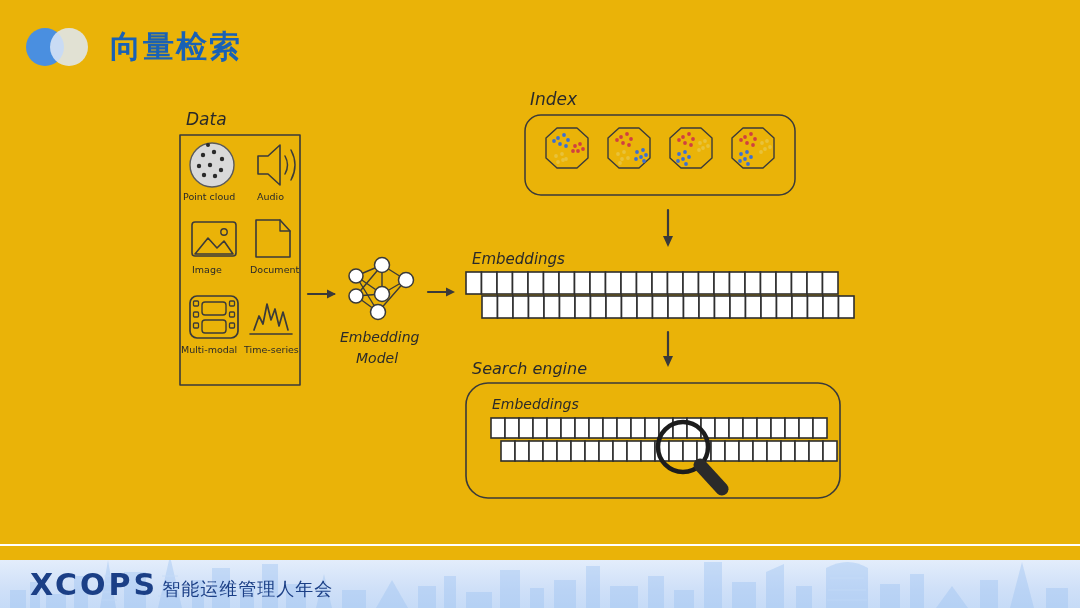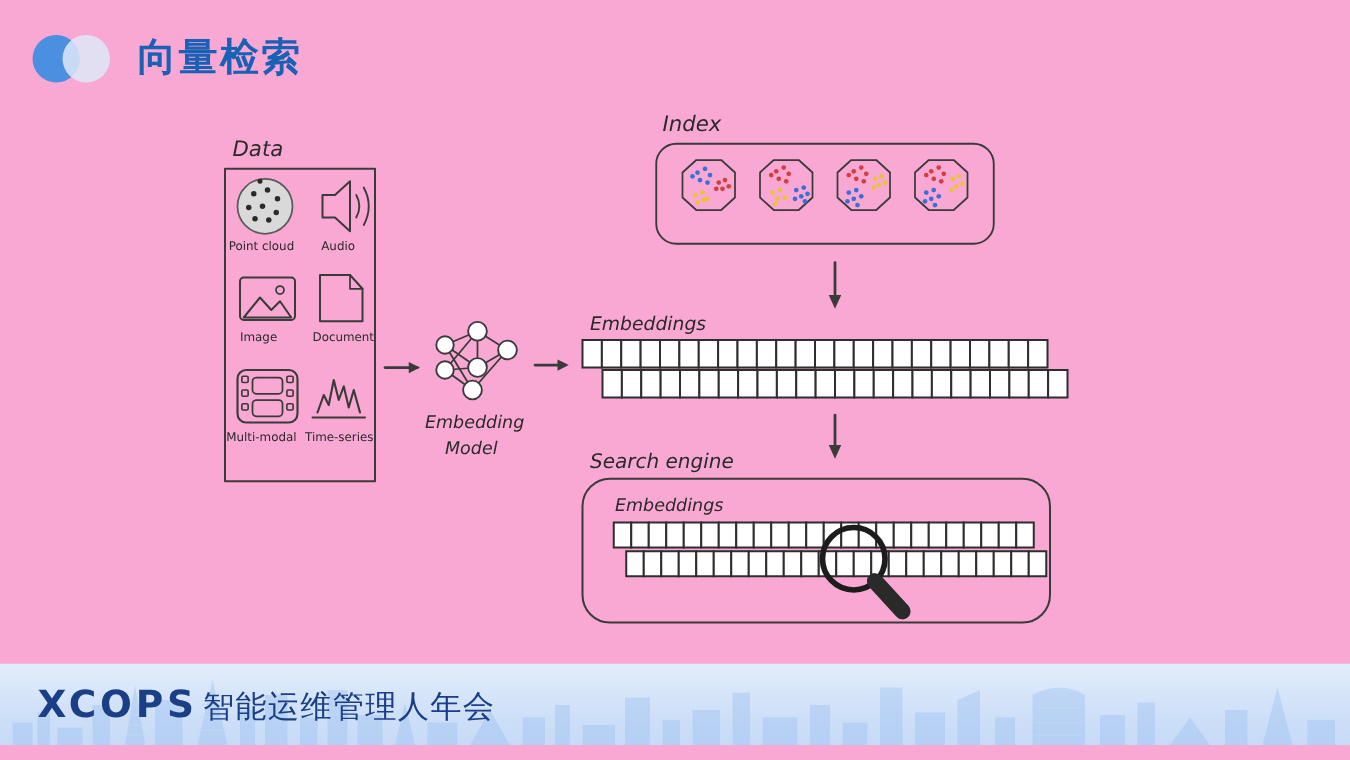--- a/index.html
+++ b/index.html
@@ -2,21 +2,21 @@
 <html><head>
 <meta charset="utf-8">
 <style>
   html,body{margin:0;padding:0;}
   body{
     width:1080px;height:608px;
     background:#ffffff;
     font-family:"Liberation Sans",sans-serif;
     overflow:hidden;position:relative;
   }
-  .slide{position:absolute;inset:0;background:#f9a8d4;}
+  .slide{position:absolute;inset:0;background:#eab308;}
 
   
   .logo{position:absolute;left:24px;top:24px;width:72px;height:44px;}
   .logo .c1{position:absolute;left:2px;top:4px;width:38px;height:38px;border-radius:50%;background:#4a8fe0;}
   .logo .c2{position:absolute;left:26px;top:4px;width:38px;height:38px;border-radius:50%;background:#dfe9f7;opacity:.85;}
   .title{
     position:absolute;left:110px;top:26px;
     font-size:31px;font-weight:bold;color:#1961b5;
     letter-spacing:2px;line-height:40px;
     font-family:"DejaVu Sans","Liberation Sans",sans-serif;
@@ -28,35 +28,35 @@
 
   
   .url{
     position:absolute;left:650px;top:516px;
     font-size:13.5px;color:#2b2b2b;white-space:nowrap;
     font-family:"Liberation Sans",sans-serif;
   }
 
   
   .footer{
-    position:absolute;left:0;bottom:12px;width:1080px;height:65px;
+    position:absolute;left:0;bottom:0;width:1080px;height:48px;
     background:linear-gradient(180deg,#e3edfb 0%,#cfe0f8 60%,#c6dbf7 100%);
     overflow:hidden;
   }
   .footer .sky{position:absolute;left:0;bottom:0;width:1080px;height:62px;opacity:.55;}
   .footer .brand{
     position:absolute;left:30px;top:50%;transform:translateY(-50%);
     display:flex;align-items:baseline;white-space:nowrap;
   }
   .footer .xcops{
     font-size:30px;font-weight:bold;color:#1b3f86;letter-spacing:3px;
     font-family:"DejaVu Sans","Liberation Sans",sans-serif;
   }
   .footer .cn{
-    font-size:25px;color:#1b3f86;letter-spacing:1px;margin-left:4px;
+    font-size:18px;color:#1b3f86;letter-spacing:1px;margin-left:4px;
     font-family:Liberation Sans, sans-serif;
   }
   .hairline{position:absolute;left:0;bottom:62px;width:1080px;height:2px;background:#ffffff;}
 </style>
 </head>
 <body>
 
 <div class="slide">
 
   <div class="logo">

